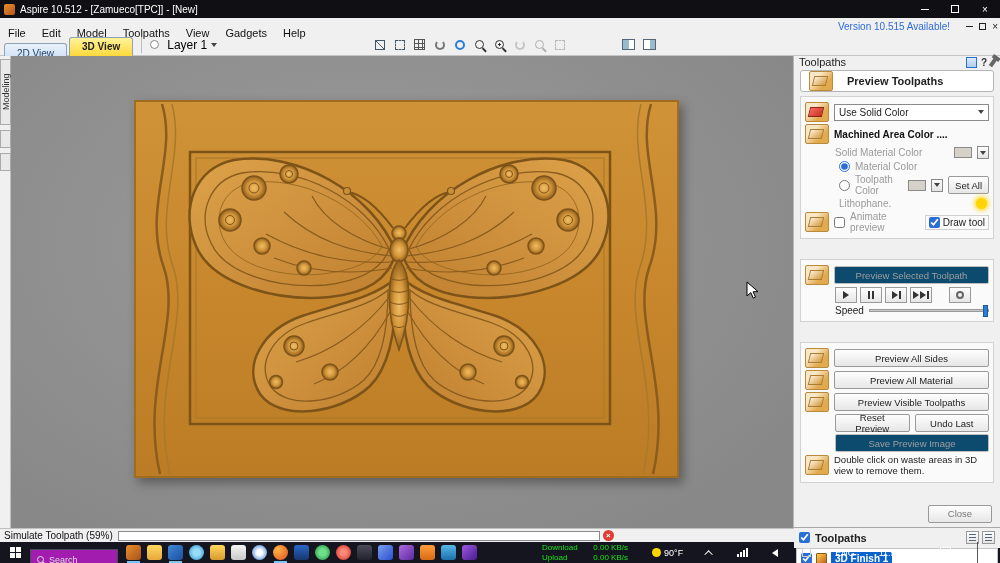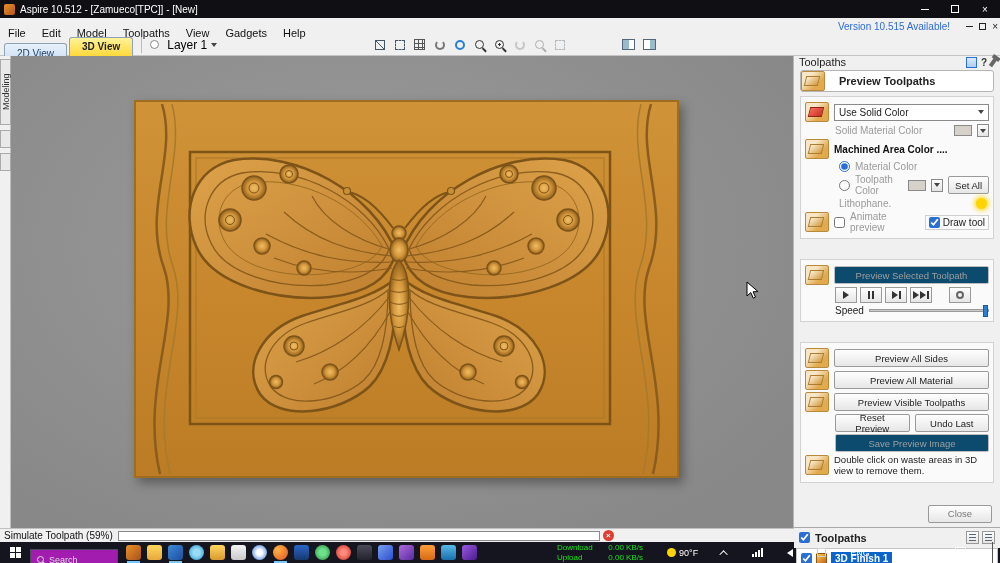--- a/index.html
+++ b/index.html
@@ -60,21 +60,21 @@
 
   
   .right-panel { width: 207px; background: #f0f0f0; border-left: 1px solid #b8b8b8; font-size: 10px; color: #222; display: flex; flex-direction: column; }
   .rp-header { height: 20px; display: flex; align-items: center; padding: 0 5px; font-size: 11px; }
   .rp-header-icons { margin-left: auto; display: flex; align-items: center; gap: 4px; }
   .bluebook { width: 11px; height: 11px; border: 1px solid #2a6fd4; background: linear-gradient(#dce9fb,#aecdf2); }
   .help-glyph { font-size: 10px; font-weight: bold; color: #333; }
   .pin { width: 4px; height: 9px; background: #666; position: relative; transform: rotate(35deg); }
   .pin::after { content: ""; position: absolute; top: -3px; left: -2px; width: 8px; height: 4px; background: #666; }
 
-  .preview-box { margin: 2px 6px 4px 6px; background: #fff; border: 1px solid #b5b5b5; border-radius: 3px; height: 32px; display: flex; align-items: center; }
+  .preview-box { margin: 2px 6px 4px 6px; background: #fff; border: 1px solid #b5b5b5; border-radius: 3px; height: 32px; display: flex; align-items: center; padding-left: 8px; }
   .preview-box .title { font-weight: bold; font-size: 11px; margin-left: 14px; }
 
   .clip { width: 24px; height: 20px; flex: 0 0 24px; border: 1px solid #b98a3c; border-radius: 2px; background: linear-gradient(135deg,#f8e7c6 30%,#e2a94d 70%); position: relative; }
   .clip::after { content: ""; position: absolute; left: 3px; top: 4px; width: 12px; height: 8px; background: linear-gradient(135deg,#fff0d8,#d29a3f); border: 1px solid #a97e34; transform: skewX(-14deg); }
   .clip.red::after { background: linear-gradient(135deg,#ff6a5a,#c23325); border-color: #8e2418; }
 
   .group { margin: 0 6px 20px 6px; background: #fafafa; border: 1px solid #d2d2d2; padding: 3px 4px; }
   .row { display: flex; align-items: center; margin: 2px 0; gap: 5px; }
   .row .grow { flex: 1; }
   .dropdown { flex: 1; height: 17px; background: #fff; border: 1px solid #8a8a8a; display: flex; align-items: center; padding: 0 4px; font-size: 10px; position: relative; }
@@ -121,21 +121,21 @@
   .taskbar { height: 21px; background: #15151f; display: flex; align-items: center; color: #fff; }
   .start { width: 30px; height: 21px; display: flex; align-items: center; justify-content: center; }
   .winlogo { width: 11px; height: 11px; display: grid; grid-template-columns: 5px 5px; grid-template-rows: 5px 5px; gap: 1px; }
   .winlogo span { background: #fff; }
   .tsearch { width: 88px; height: 21px; background: #a21caf; border: 1px solid #4a4a58; display: flex; align-items: center; gap: 5px; padding: 0 6px; font-size: 9px; color: #ddd; margin-top: 14px; }
   .tsearch .mag { width: 7px; height: 7px; border-color: #ddd; }
   .tsearch .mag::after { background: #ddd; }
   .tapps { display: flex; align-items: center; gap: 6px; margin-left: 8px; }
   .tapp { width: 15px; height: 15px; border-radius: 3px; position: relative; }
   .tapp.active::after { content: ""; position: absolute; left: 1px; right: 1px; bottom: -3px; height: 2px; background: #79c7f5; }
-  .tray { margin-left: auto; display: flex; align-items: center; gap: 24px; padding-right: 5px; font-size: 9px; text-align: right; }
+  .tray { margin-left: auto; display: flex; align-items: center; gap: 24px; padding-right: 20px; font-size: 9px; text-align: right; }
   .netspeed { width: 86px; font-size: 8px; color: #17e617; line-height: 1.15; }
   .netspeed .nrow { display: flex; justify-content: space-between; }
   .weather { display: flex; align-items: center; gap: 3px; font-size: 9px; }
   .sun-sm { width: 9px; height: 9px; border-radius: 50%; background: #ffd400; }
   .chev-up { width: 6px; height: 6px; border-left: 1.5px solid #fff; border-top: 1.5px solid #fff; transform: rotate(45deg) translateY(2px); }
   .netbars { display: flex; align-items: flex-end; gap: 1px; }
   .netbars span { width: 2px; background: #fff; }
   .vol { width: 0; height: 0; border-top: 4px solid transparent; border-bottom: 4px solid transparent; border-right: 6px solid #fff; }
   .trayglyph { width: 9px; height: 9px; border: 1px solid #cfcfcf; }
   .notif { width: 11px; height: 11px; border: 1px solid #fff; background: transparent; }
@@ -319,30 +319,30 @@
       </div>
 
       <div class="group">
         <div class="row">
           <span class="clip red"></span>
           <span class="dropdown">
             <span>Use Solid Color</span>
             <span class="caret-down"></span>
           </span>
         </div>
+        <div class="row">
+          <span class="clip"></span>
+          <span class="boldlab">Machined Area Color ....</span>
+        </div>
         <div class="row" style="padding-left:30px;">
           <span class="graylab grow">Solid Material Color</span>
           <span class="swatch"></span>
           <span class="swatch-dd">
               <span class="caret-down"></span>
             </span>
-        </div>
-        <div class="row">
-          <span class="clip"></span>
-          <span class="boldlab">Machined Area Color ....</span>
         </div>
         <div class="row" style="padding-left:34px;">
           <input type="radio" name="machcolor" checked="" style="">
           <span class="graylab">Material Color</span>
         </div>
         <div class="row" style="padding-left:34px;">
           <input type="radio" name="machcolor" style="">
           <span class="graylab grow">Toolpath Color</span>
           <span class="swatch"></span>
           <span class="swatch-dd">

